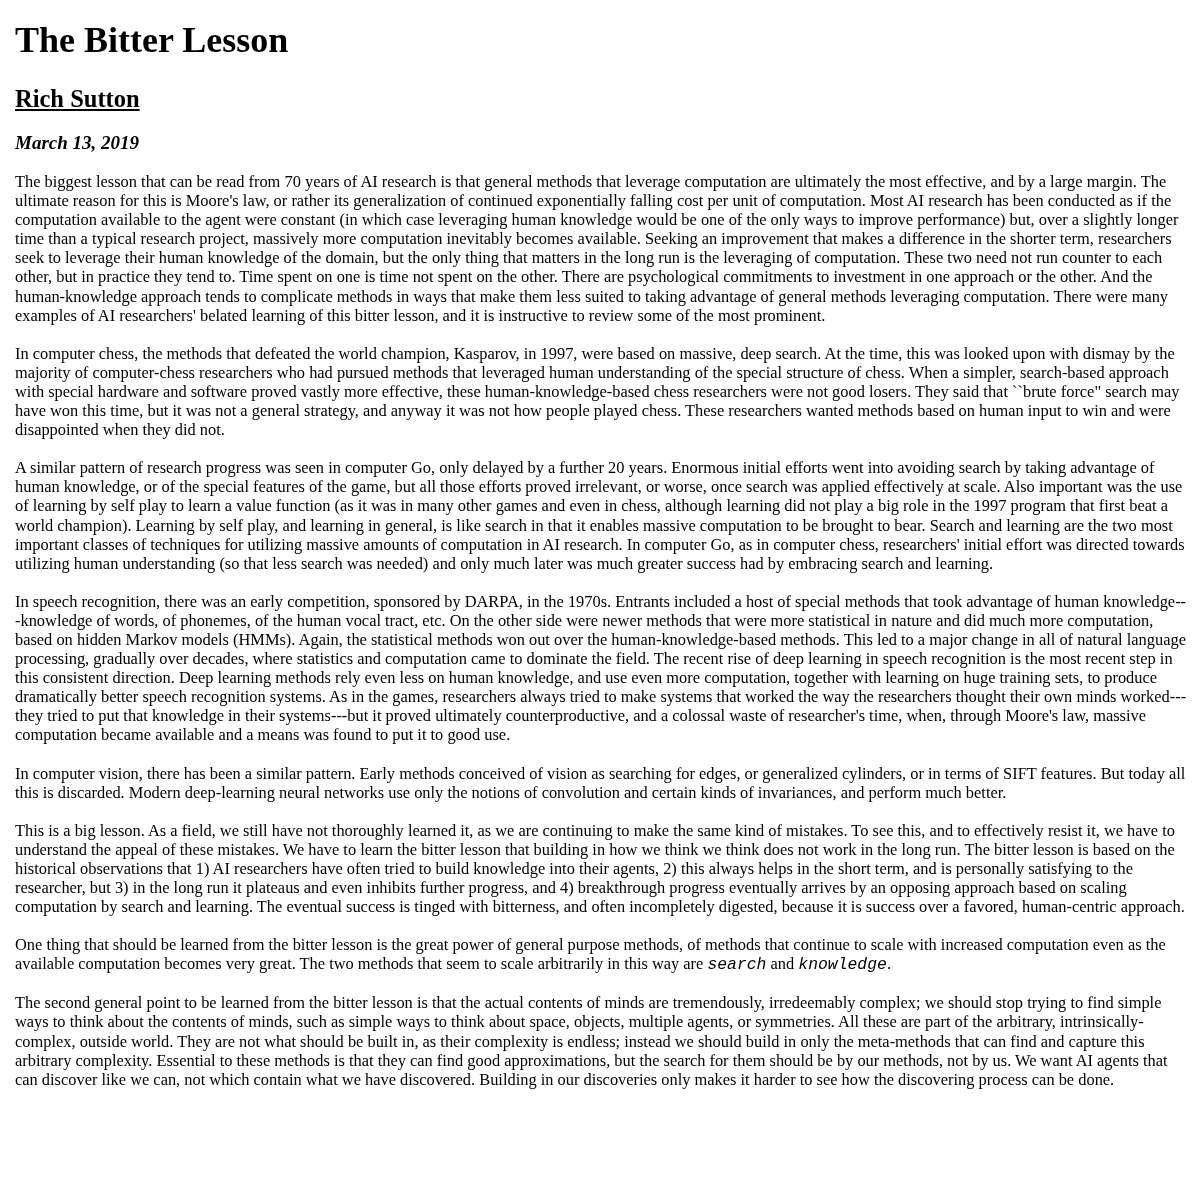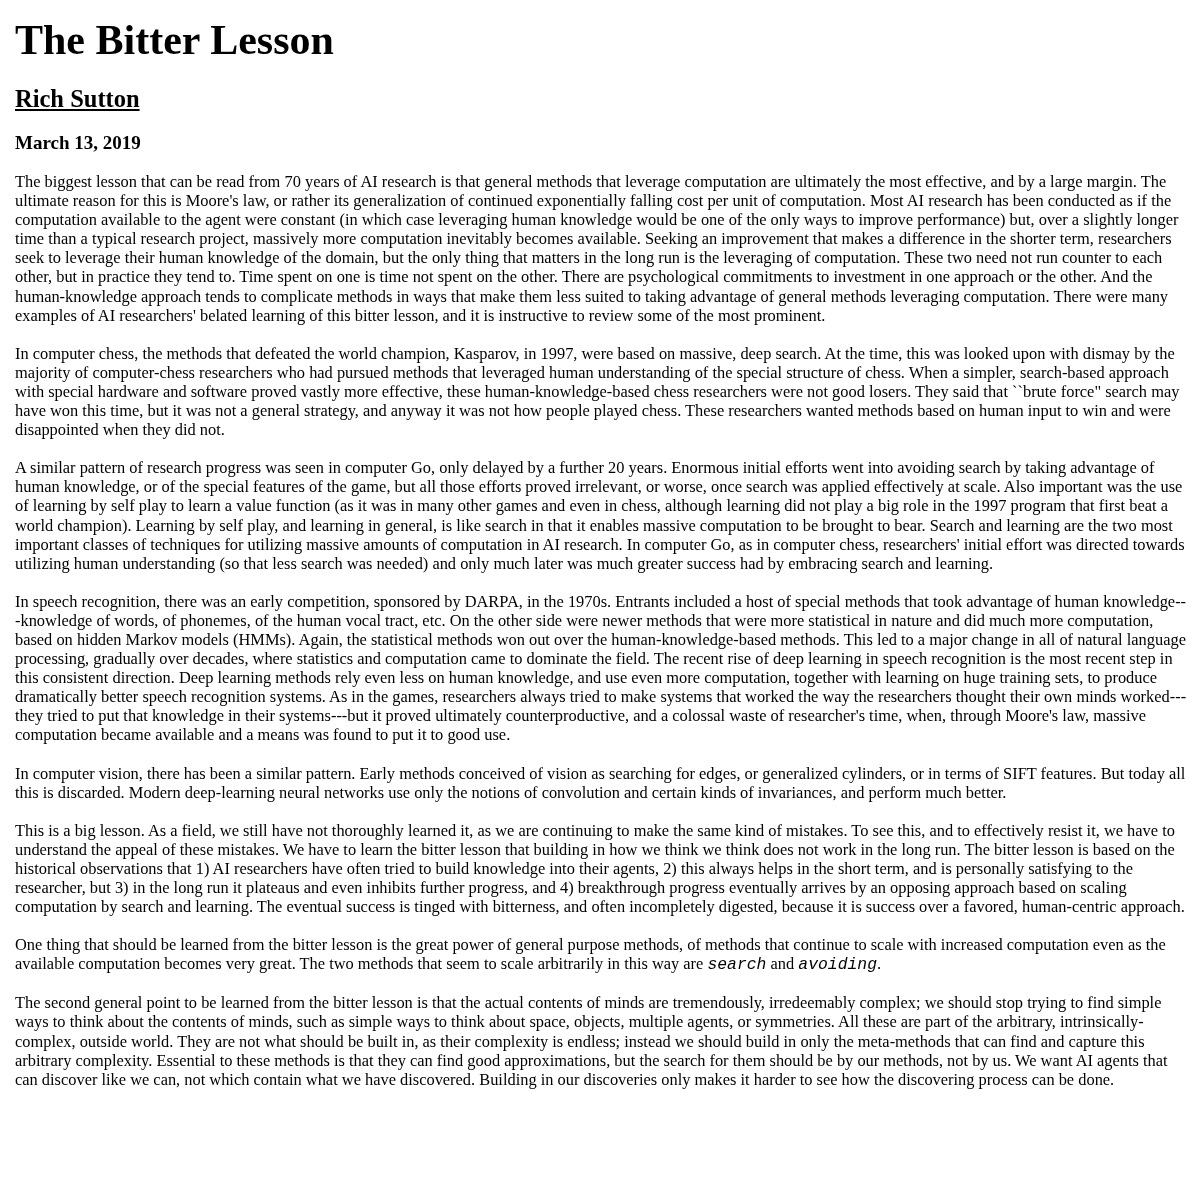--- a/index.html
+++ b/index.html
@@ -12,37 +12,38 @@
       width: 1200px;
       height: 1200px;
       overflow: hidden;
       font-family: "Liberation Serif", "DejaVu Serif", serif;
       font-size: 16.4px;
       line-height: 19.1px;
       box-sizing: border-box;
       padding: 0 12px 0 15px;
     }
     h1 {
-      font-size: 42px;
+      font-size: 36px;
       font-weight: bold;
       margin: 20px 0 0 0;
       line-height: 40px;
     }
     h2 {
       font-size: 24.5px;
       font-weight: bold;
       margin: 24px 0 0 0;
       line-height: 30px;
       text-decoration: underline;
     }
     h3 {
       font-size: 19px;
       font-weight: bold;
       margin: 17px 0 0 0;
       line-height: 24px;
+      font-style: italic;
     }
     .article-body {
       margin-top: 17px;
     }
     p {
       margin: 0 0 19px 0;
     }
     em { font-style: italic; font-family: Liberation Mono, monospace; }
   </style>
 </head>
@@ -52,15 +53,15 @@
 <h2>Rich Sutton</h2>
 <h3>March 13, 2019</h3>
 
 <div class="article-body">
   <p>The biggest lesson that can be read from 70 years of AI research is that general methods that leverage computation are ultimately the most effective, and by a large margin. The ultimate reason for this is Moore's law, or rather its generalization of continued exponentially falling cost per unit of computation. Most AI research has been conducted as if the computation available to the agent were constant (in which case leveraging human knowledge would be one of the only ways to improve performance) but, over a slightly longer time than a typical research project, massively more computation inevitably becomes available. Seeking an improvement that makes a difference in the shorter term, researchers seek to leverage their human knowledge of the domain, but the only thing that matters in the long run is the leveraging of computation. These two need not run counter to each other, but in practice they tend to. Time spent on one is time not spent on the other. There are psychological commitments to investment in one approach or the other. And the human-knowledge approach tends to complicate methods in ways that make them less suited to taking advantage of general methods leveraging computation.  There were many examples of AI researchers' belated learning of this bitter lesson, and it is instructive to review some of the most prominent.</p>
   <p>In computer chess, the methods that defeated the world champion, Kasparov, in 1997, were based on massive, deep search. At the time, this was looked upon with dismay by the majority of computer-chess researchers who had pursued methods that leveraged human understanding of the special structure of chess. When a simpler, search-based approach with special hardware and software proved vastly more effective, these human-knowledge-based chess researchers were not good losers. They said that ``brute force" search may have won this time, but it was not a general strategy, and anyway it was not how people played chess. These researchers wanted methods based on human input to win and were disappointed when they did not.</p>
   <p>A similar pattern of research progress was seen in computer Go, only delayed by a further 20 years. Enormous initial efforts went into avoiding search by taking advantage of human knowledge, or of the special features of the game, but all those efforts proved irrelevant, or worse, once search was applied effectively at scale. Also important was the use of learning by self play to learn a value function (as it was in many other games and even in chess, although learning did not play a big role in the 1997 program that first beat a world champion). Learning by self play, and learning in general, is like search in that it enables massive computation to be brought to bear. Search and learning are the two most important classes of techniques for utilizing massive amounts of computation in AI research. In computer Go, as in computer chess, researchers' initial effort was directed towards utilizing human understanding (so that less search was needed) and only much later was much greater success had by embracing search and learning.</p>
   <p>In speech recognition, there was an early competition, sponsored by DARPA, in the 1970s. Entrants included a host of special methods that took advantage of human knowledge---knowledge of words, of phonemes, of the human vocal tract, etc. On the other side were newer methods that were more statistical in nature and did much more computation, based on hidden Markov models (HMMs). Again, the statistical methods won out over the human-knowledge-based methods. This led to a major change in all of natural language processing, gradually over decades, where statistics and computation came to dominate the field. The recent rise of deep learning in speech recognition is the most recent step in this consistent direction. Deep learning methods rely even less on human knowledge, and use even more computation, together with learning on huge training sets, to produce dramatically better speech recognition systems. As in the games, researchers always tried to make systems that worked the way the researchers thought their own minds worked---they tried to put that knowledge in their systems---but it proved ultimately counterproductive, and a colossal waste of researcher's time, when, through Moore's law, massive computation became available and a means was found to put it to good use.</p>
   <p>In computer vision, there has been a similar pattern. Early methods conceived of vision as searching for edges, or generalized cylinders, or in terms of SIFT features. But today all this is discarded. Modern deep-learning neural networks use only the notions of convolution and certain kinds of invariances, and perform much better.</p>
   <p>This is a big lesson. As a field, we still have not thoroughly learned it, as we are continuing to make the same kind of mistakes. To see this, and to effectively resist it, we have to understand the appeal of these mistakes. We have to learn the bitter lesson that building in how we think we think does not work in the long run. The bitter lesson is based on the historical observations that 1) AI researchers have often tried to build knowledge into their agents, 2) this always helps in the short term, and is personally satisfying to the researcher, but 3) in the long run it plateaus and even inhibits further progress, and 4) breakthrough progress eventually arrives by an opposing approach based on scaling computation by search and learning. The eventual success is tinged with bitterness, and often incompletely digested, because it is success over a favored, human-centric approach.</p>
-  <p><span>One thing that should be learned from the bitter lesson is the great power of general purpose methods, of methods that continue to scale with increased computation even as the available computation becomes very great. The two methods that seem to scale arbitrarily in this way are </span><em>search</em><span> and </span><em>avoiding</em><span>.</span></p>
+  <p><span>One thing that should be learned from the bitter lesson is the great power of general purpose methods, of methods that continue to scale with increased computation even as the available computation becomes very great. The two methods that seem to scale arbitrarily in this way are </span><em>search</em><span> and </span><em>knowledge</em><span>.</span></p>
   <p>The second general point to be learned from the bitter lesson is that the actual contents of minds are tremendously, irredeemably complex; we should stop trying to find simple ways to think about the contents of minds, such as simple ways to think about space, objects, multiple agents, or symmetries. All these are part of the arbitrary, intrinsically-complex, outside world. They are not what should be built in, as their complexity is endless; instead we should build in only the meta-methods that can find and capture this arbitrary complexity. Essential to these methods is that they can find good approximations, but the search for them should be by our methods, not by us. We want AI agents that can discover like we can, not which contain what we have discovered. Building in our discoveries only makes it harder to see how the discovering process can be done.</p>
 </div>
 
 </body></html>

